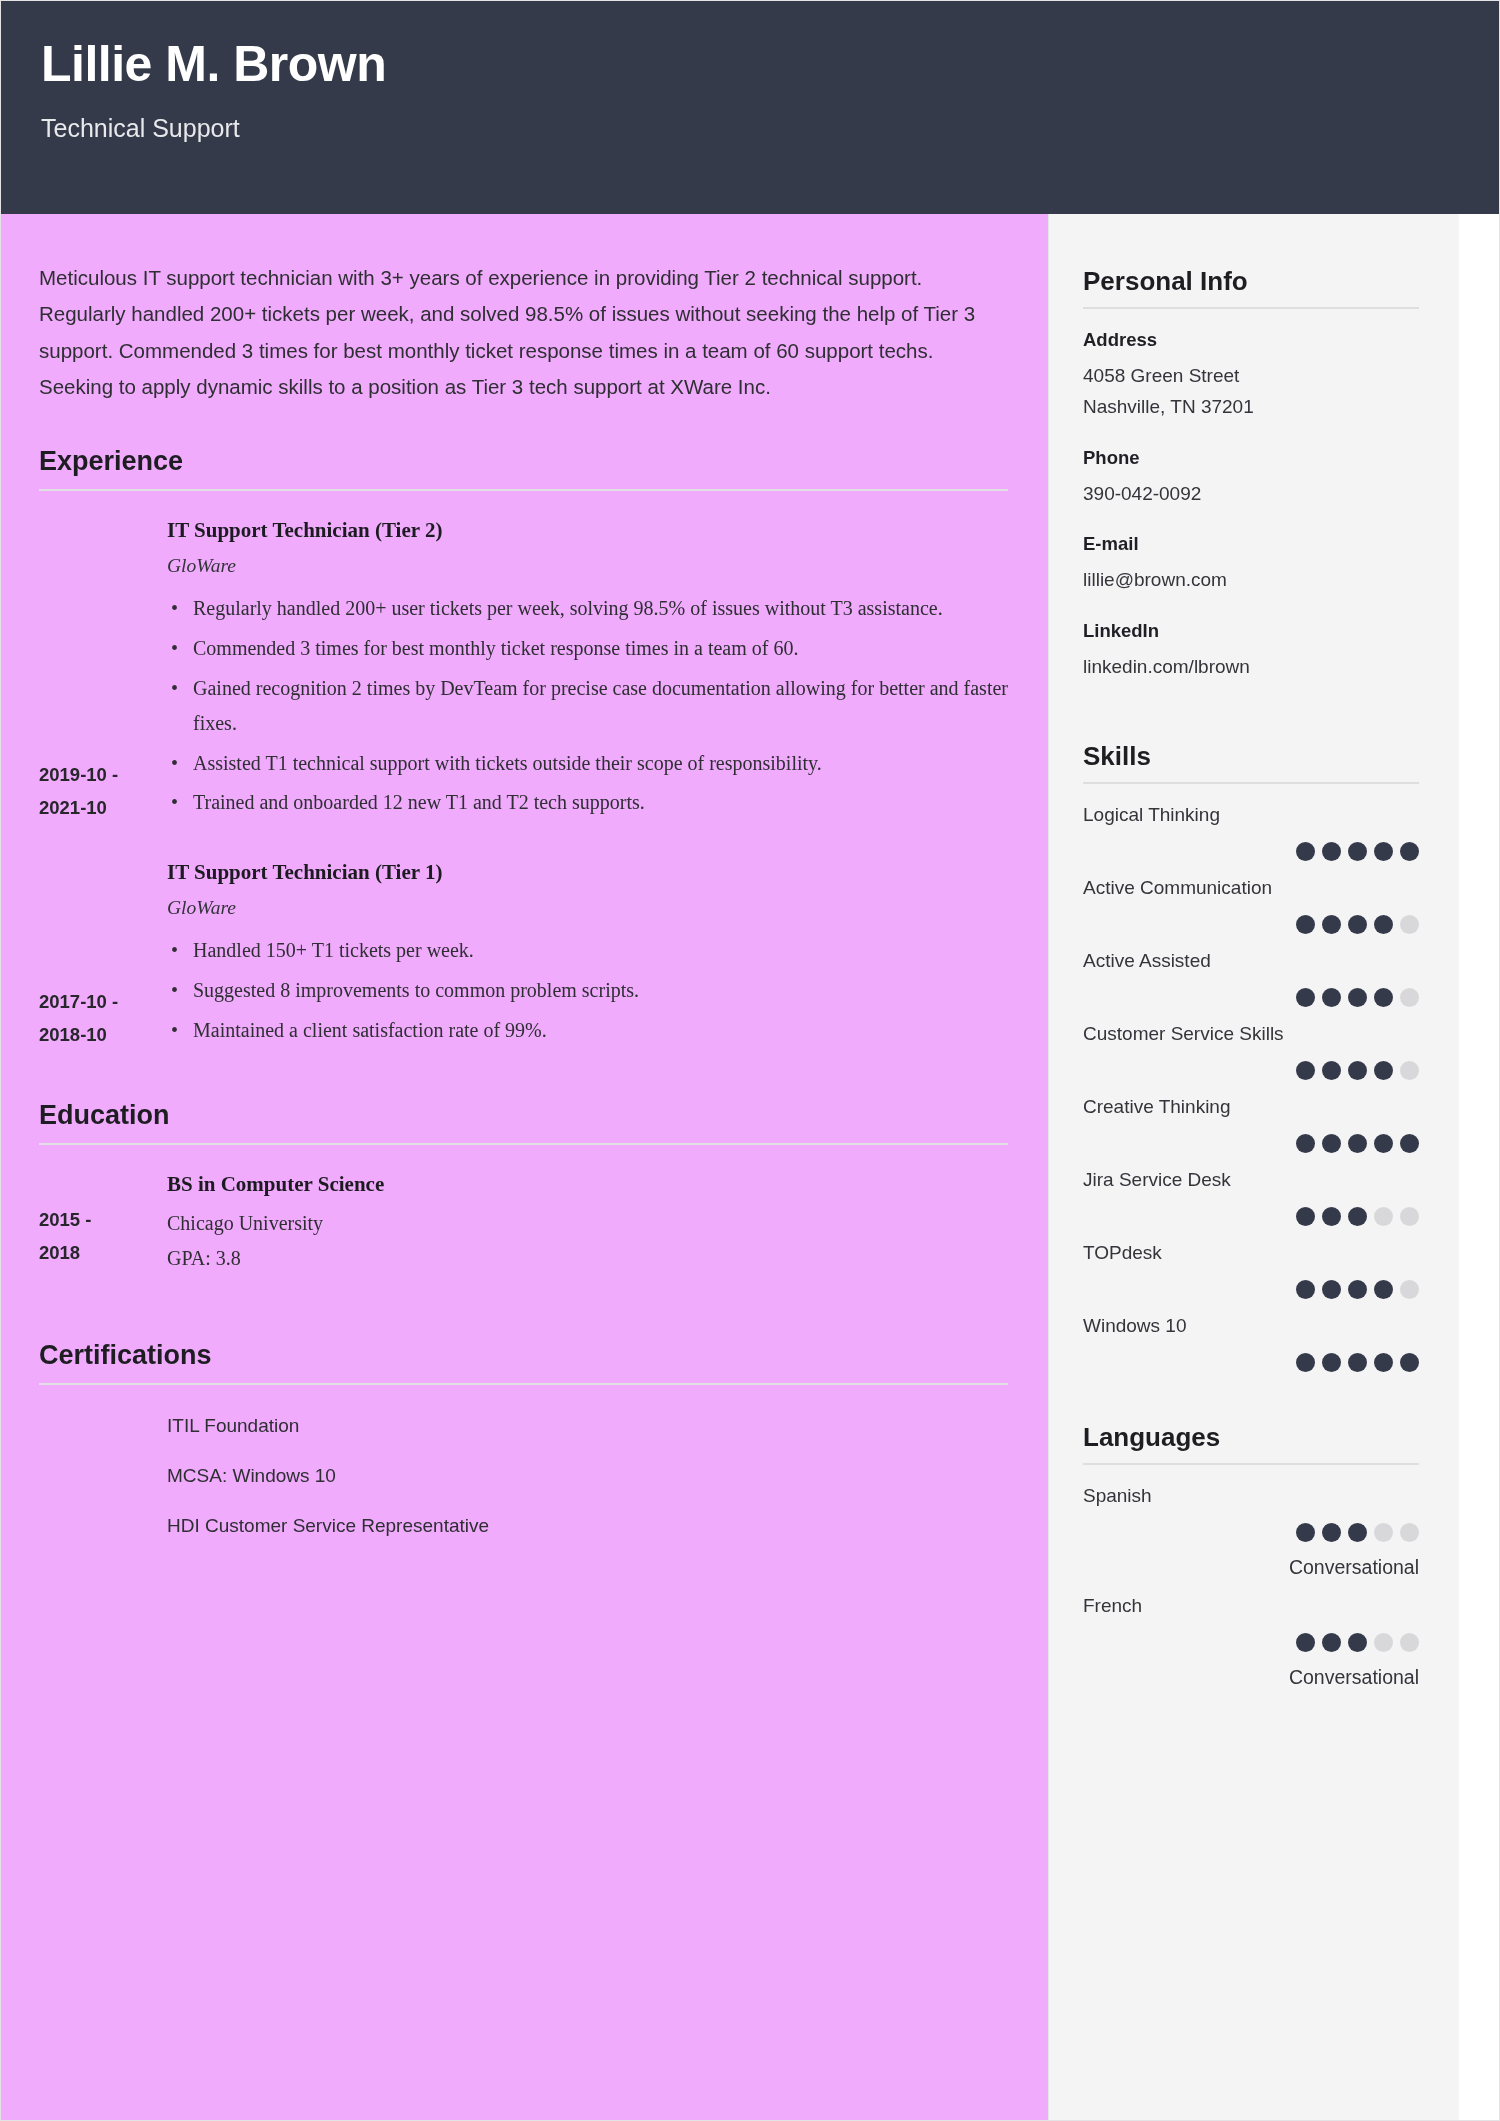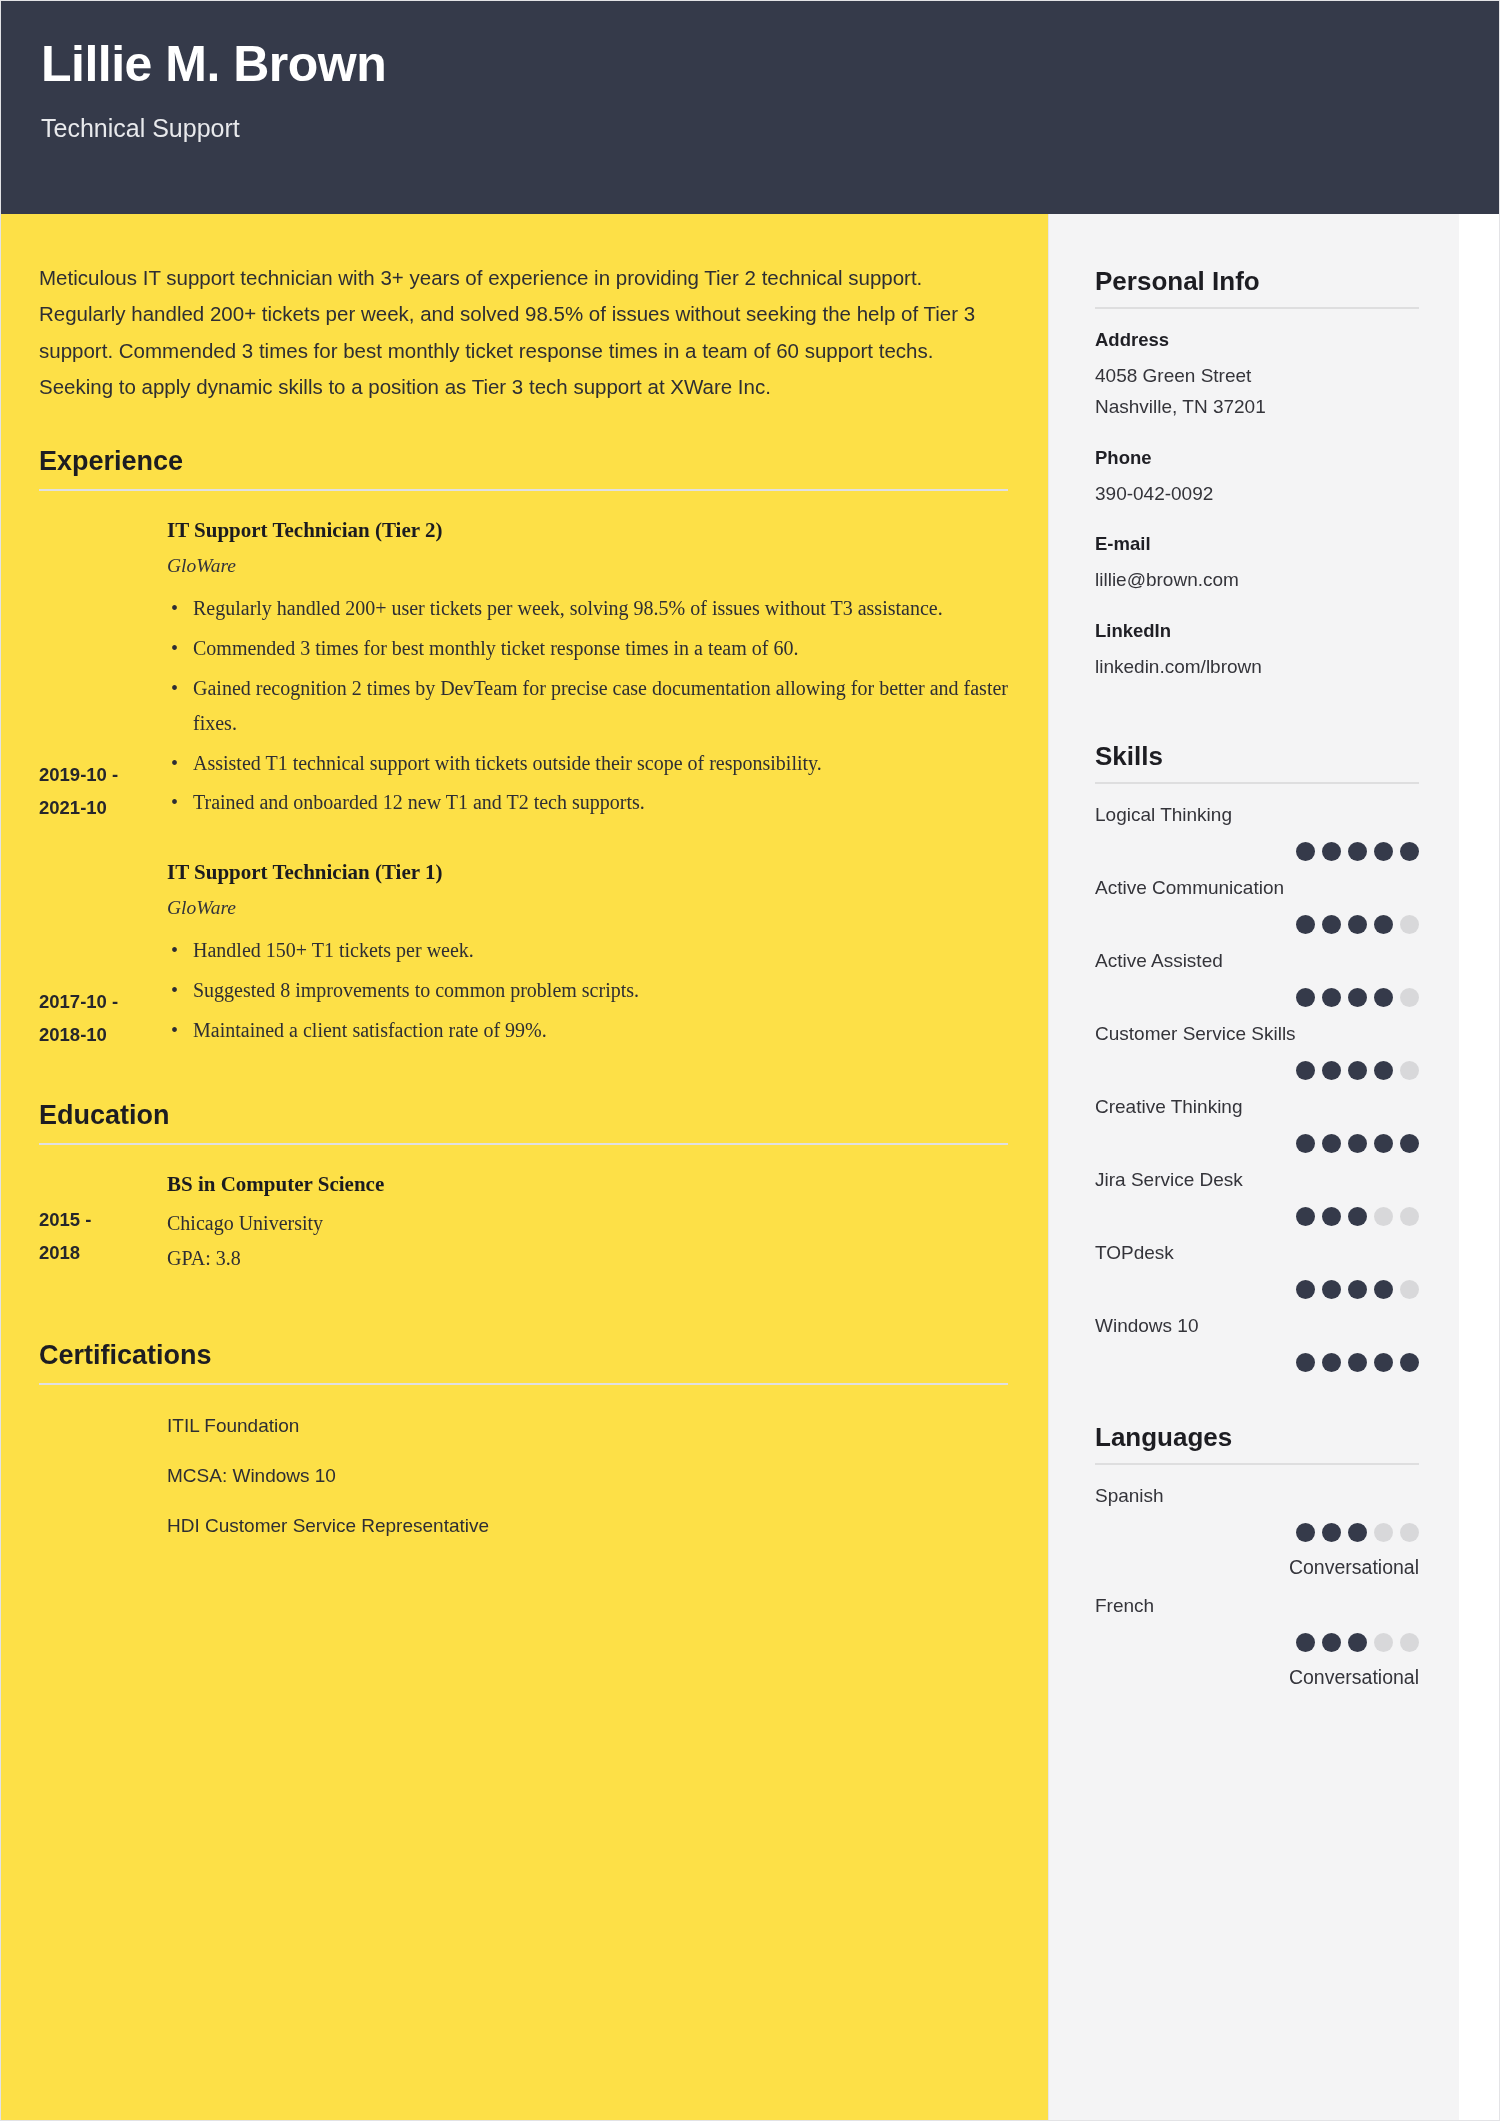--- a/index.html
+++ b/index.html
@@ -34,27 +34,27 @@
     font-size: 25px;
     font-weight: normal;
     margin-top: 22px;
   }
 
   
   .body-wrap { display: flex; align-items: stretch; min-height: 1906px; }
   .main-col {
     width: 1047px;
     padding: 46px 40px 40px 38px;
-    background: #fde047;
+    background: #f0abfc;
   }
   .side-col {
     width: 411px;
     background: #f4f4f5;
     border-left: 1px solid #e6e6e8;
-    padding: 52px 40px 40px 46px;
+    padding: 52px 40px 40px 34px;
   }
 
   
   .summary {
     font-size: 20.5px;
     line-height: 1.78;
     color: #2e2e33;
     margin-bottom: 40px;
   }
 

